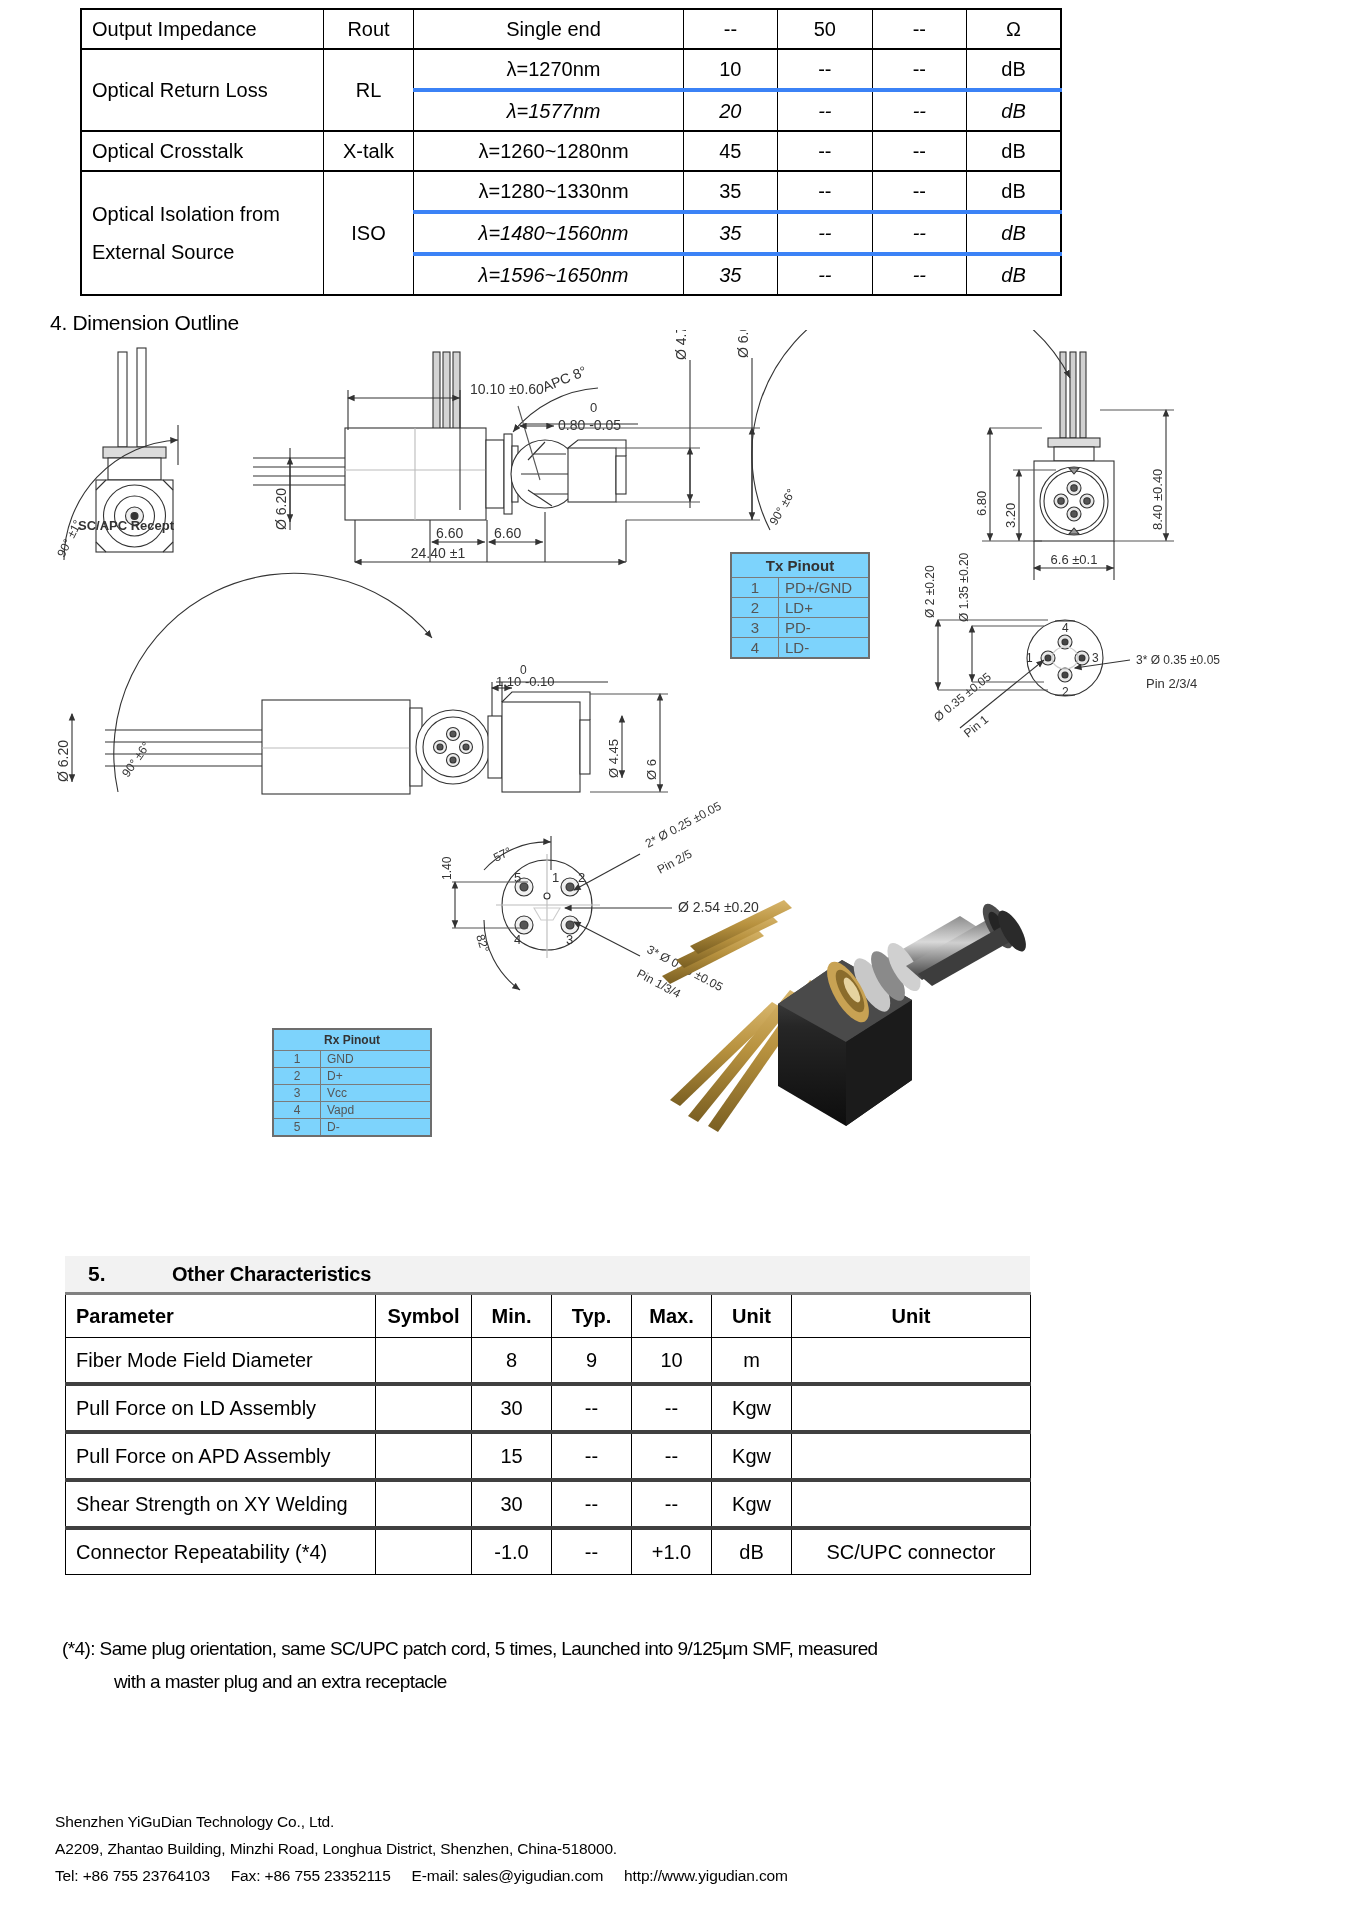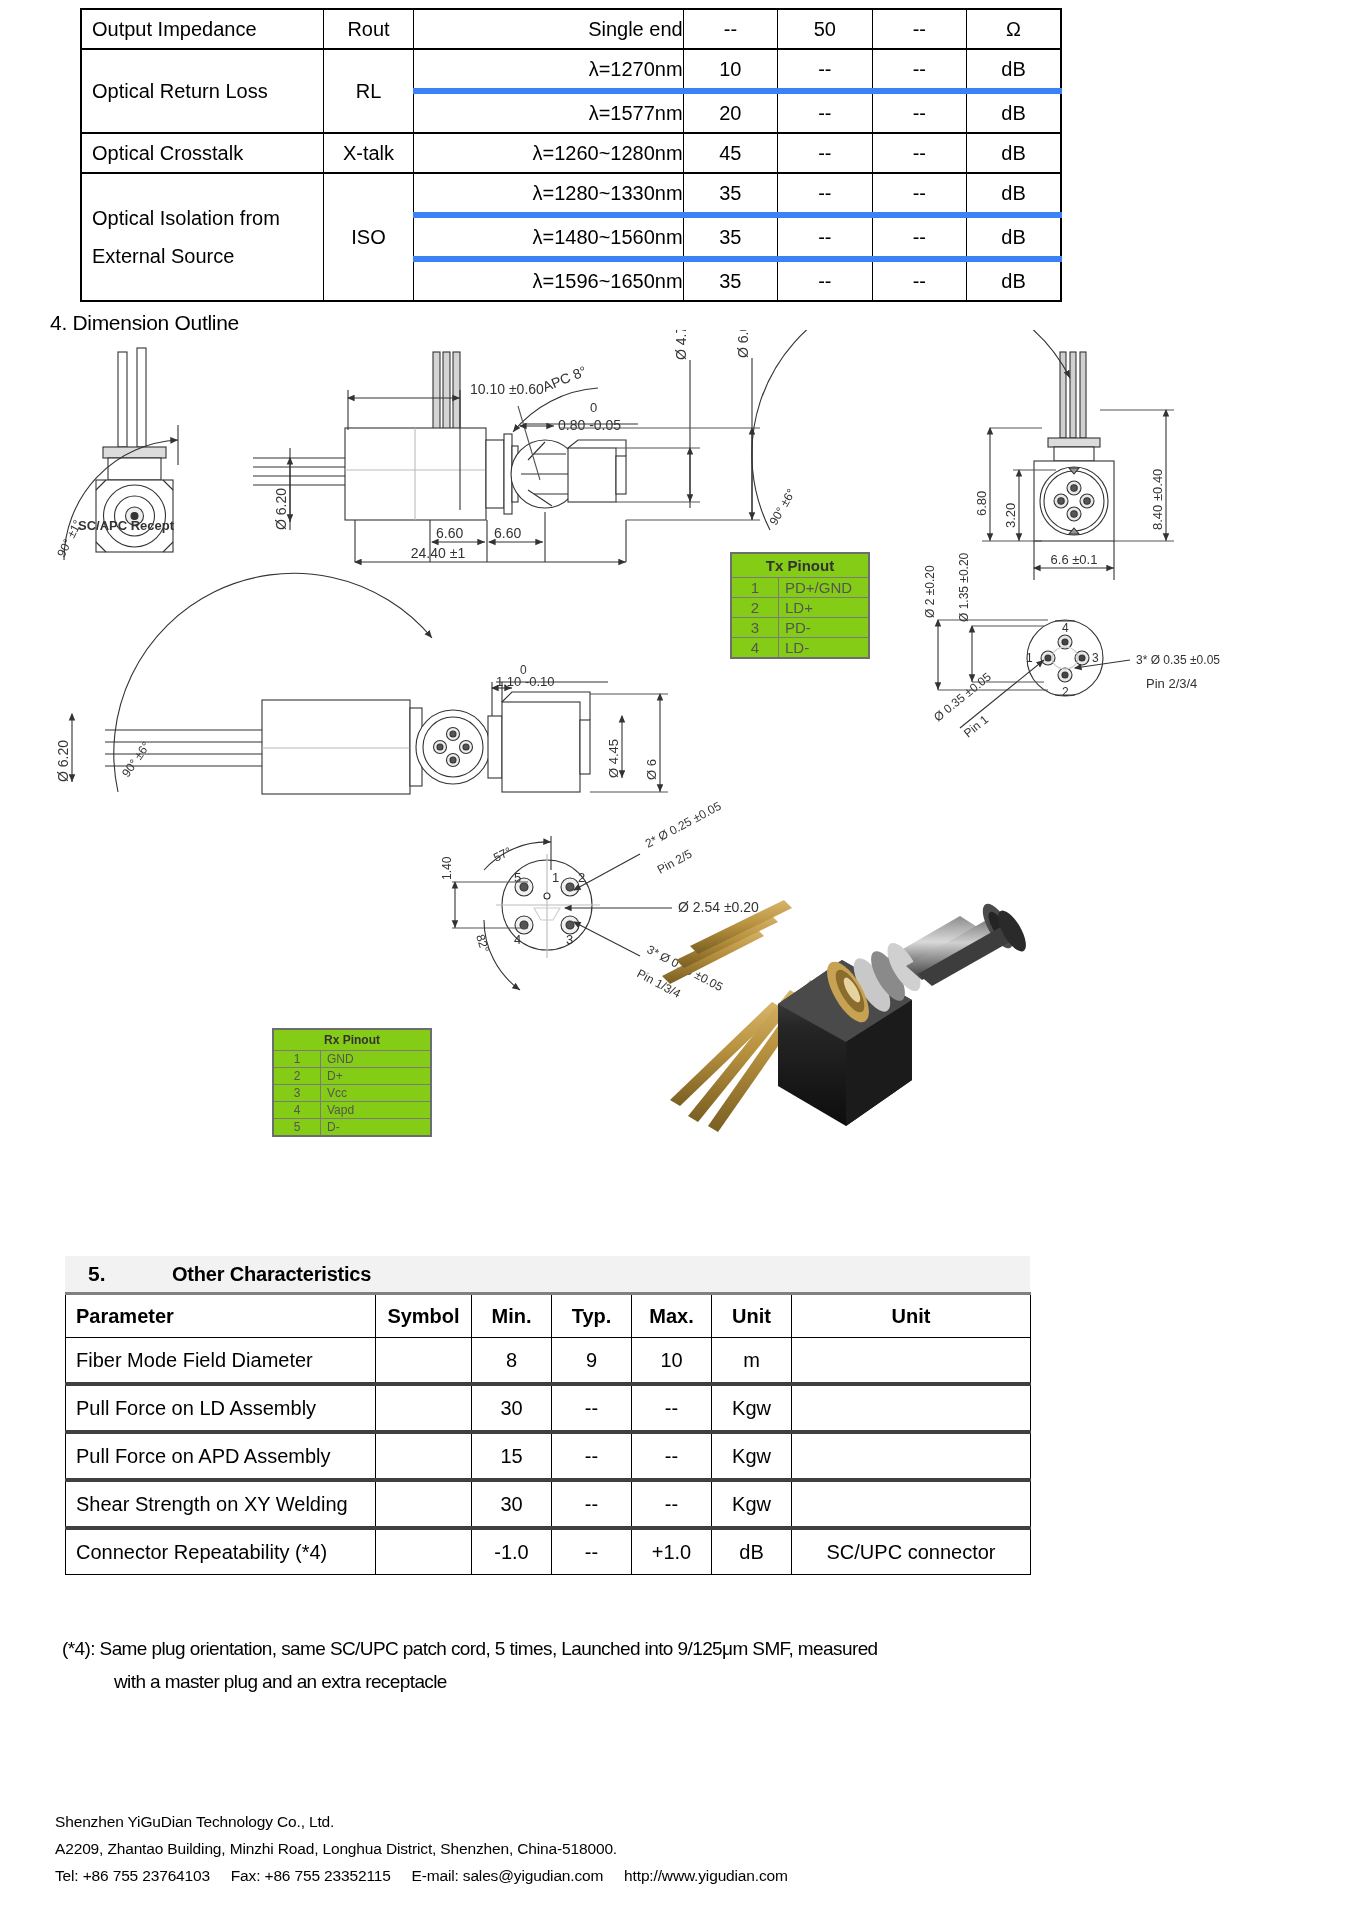--- a/index.html
+++ b/index.html
@@ -39,23 +39,23 @@
   
   #top-table-wrap {
     position: absolute;
     left: 80px;
     top: 8px;
     width: 982px;
   }
   #top-table { width: 100%; border: 2px solid #000; }
   #top-table td { height: 38px; }
   #top-table td.param { text-align: left; padding-left: 10px; }
-  #top-table td.cond  { text-align: right; padding-left: 10px; }
+  #top-table td.cond  { text-align: center; padding-left: 10px; }
   #top-table .thick-top { border-top: 2px solid #000; }
-  #top-table .hairline { border-top: 6px solid #3b82f6; }
+  #top-table .hairline { border-top: 4px solid #3b82f6; font-style: italic; }
 
   
   .section-head {
     position: absolute;
     font-size: 21px;
     font-weight: normal;
     letter-spacing: -0.3px;
   }
   #sec4 { left: 50px; top: 311px; }
 
@@ -115,21 +115,21 @@
     top: 330px;
     width: 1350px;
     height: 920px;
   }
   #drawing svg { display: block; }
 
   
   .pinout {
     position: absolute;
     border-collapse: collapse;
-    background: #84cc16;
+    background: #7dd3fc;
     font-size: 15px;
     color: #3a3a3a;
   }
   .pinout td, .pinout th {
     border: 1px solid #7b7b7b;
     padding: 1px 6px;
     color: #555;
     font-weight: normal;
   }
   .pinout th {

